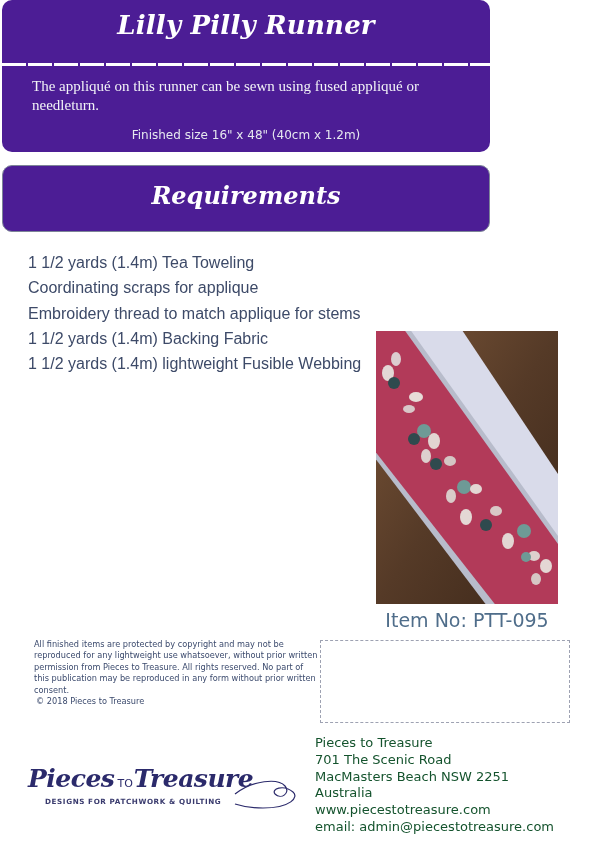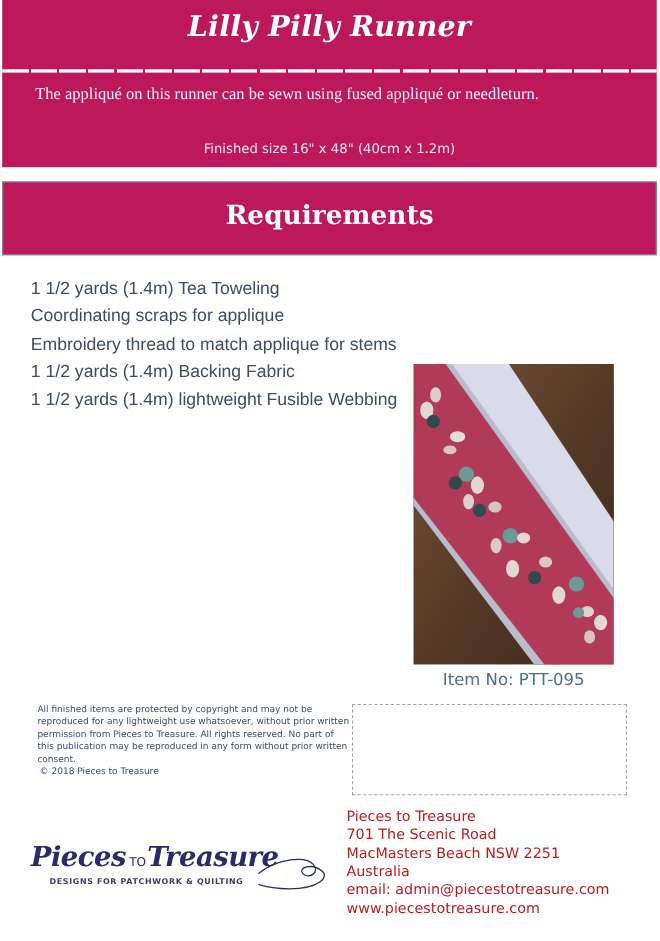--- a/index.html
+++ b/index.html
@@ -1,19 +1,19 @@
 <!DOCTYPE html>
 <html><head>
   <meta charset="utf-8">
   <style>
     * { box-sizing: border-box; margin: 0; padding: 0; }
     html, body { width: 600px; height: 855px; background: #ffffff; overflow: hidden; }
     body { position: relative; font-family: "Liberation Sans", sans-serif; }
 
-    .band { position: absolute; left: 2px; width: 595px; background: #be185d; color: #ffffff; }
+    .band { position: absolute; left: 2px; width: 488px; background: #4c1d95; color: #ffffff; border-radius: 10px; }
     .band-top { top: 0; height: 152px; }
     .band-req { top: 165px; height: 67px; border: 1px solid #7d8598; }
 
     .title {
       position: absolute; left: 0; right: 0; top: 10px;
       text-align: center; font-family: "DejaVu Serif", serif; font-style: italic;
       font-size: 26px; letter-spacing: 0.2px; color: #ffffff;
     }
     .dash-line {
       position: absolute; left: 0; right: 0; top: 63px; height: 3px;
@@ -23,38 +23,38 @@
       position: absolute; left: 30px; right: 30px; top: 77px;
       text-align: left; font-family: Liberation Serif, serif; font-size: 15px; line-height: 19px;
       color: #f2f3f7;
     }
     .size {
       position: absolute; left: 0; right: 0; top: 128px;
       text-align: center; font-family: "DejaVu Sans", sans-serif; font-size: 12px; color: #e6e8ef;
     }
     .req-title {
       position: absolute; left: 0; right: 0; top: 15px;
-      text-align: center; font-family: "DejaVu Serif", serif; 
+      text-align: center; font-family: "DejaVu Serif", serif; font-style: italic;
       font-size: 24px; color: #ffffff;
     }
 
     .req-list { position: absolute; left: 28px; top: 250px; list-style: none; }
     .req-list li {
       font-family: "Liberation Sans", sans-serif; font-size: 16px; line-height: 25.3px; color: #3d4a68;
       white-space: nowrap;
     }
 
     .photo {
       position: absolute; left: 376px; top: 331px; width: 182px; height: 273px; overflow: hidden;
       background: linear-gradient(160deg, #6b4a33 0%, #4e3424 40%, #3b2618 100%);
     }
     .photo svg { display: block; }
     .item-no {
       position: absolute; left: 376px; width: 182px; top: 609px;
-      text-align: center; font-family: "DejaVu Sans", sans-serif; font-size: 15px; color: #4f6d8a;
+      text-align: center; font-family: "DejaVu Sans", sans-serif; font-size: 19px; color: #4f6d8a;
     }
 
     .copyright {
       position: absolute; left: 34px; top: 639px; width: 285px;
       font-family: "DejaVu Sans", sans-serif; font-size: 8.2px; line-height: 11.4px; color: #3b4a6d;
     }
     .copyright .copy-year { display: block; padding-left: 2px; }
 
     .notes-box {
       position: absolute; left: 320px; top: 640px; width: 250px; height: 83px;
@@ -62,21 +62,21 @@
     }
 
     .logo { position: absolute; left: 28px; top: 768px; width: 270px; height: 50px; color: #2b2a6b; }
     .logo-main { position: absolute; left: 0; top: -4px; white-space: nowrap; font-family: "DejaVu Serif", serif; font-style: italic; font-weight: bold; font-size: 25px; letter-spacing: -0.5px; }
     .logo-main .to { font-family: "DejaVu Sans", sans-serif; font-style: normal; font-weight: normal; font-size: 11px; letter-spacing: 0; margin: 0 1px 0 3px; }
     .logo-sub { position: absolute; left: 17px; top: 29px; font-family: "DejaVu Sans", sans-serif; font-weight: bold; font-size: 7.2px; letter-spacing: 0.6px; color: #3a3b6e; white-space: nowrap; }
     .logo-swash { position: absolute; left: 205px; top: 8px; }
 
     .address {
       position: absolute; left: 315px; top: 735px;
-      font-family: "DejaVu Sans", sans-serif; font-size: 13px; line-height: 16.8px; color: #b91c1c;
+      font-family: "DejaVu Sans", sans-serif; font-size: 13px; line-height: 16.8px; color: #14532d;
     }
     .address div { white-space: nowrap; }
   </style>
 </head>
 <body>
 
 <section class="band band-top">
   <h1 class="title">Lilly Pilly Runner</h1>
   <div class="dash-line"></div>
   <p class="intro">The appliqué on this runner can be sewn using fused appliqué or needleturn.</p>
@@ -157,15 +157,15 @@
   <svg class="logo-swash" width="70" height="40" viewBox="0 0 70 40">
     <path d="M2 18 C 20 4, 45 2, 52 10 C 58 17, 48 24, 42 18 C 38 13, 50 8, 60 16 C 66 21, 58 32, 30 32 C 18 32, 8 30, 2 28" fill="none" stroke="#2b2a6b" stroke-width="1.2"></path>
   </svg>
 </div>
 
 <div class="address">
   <div>Pieces to Treasure</div>
   <div>701 The Scenic Road</div>
   <div>MacMasters Beach NSW 2251</div>
   <div>Australia</div>
+  <div>www.piecestotreasure.com</div>
   <div>email:  admin@piecestotreasure.com</div>
-  <div>www.piecestotreasure.com</div>
 </div>
 
 </body></html>

